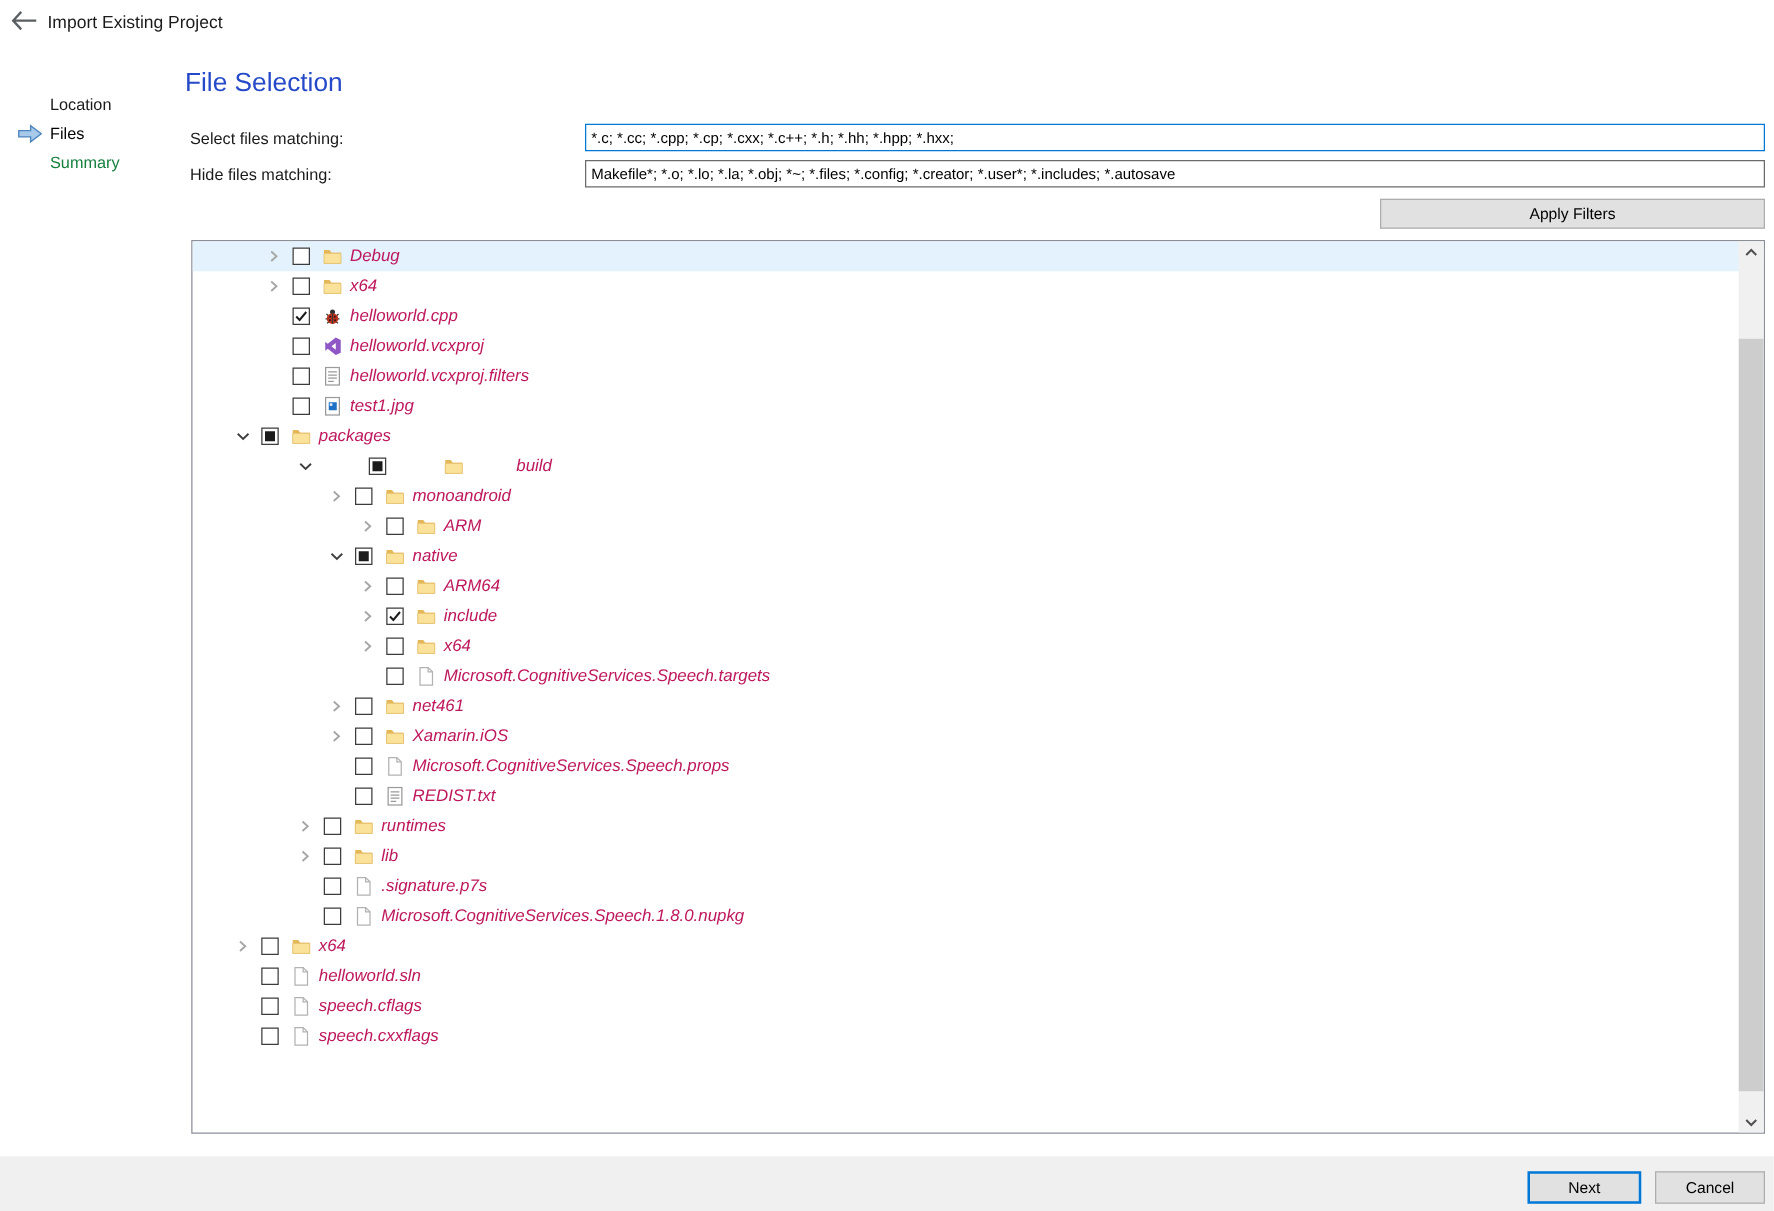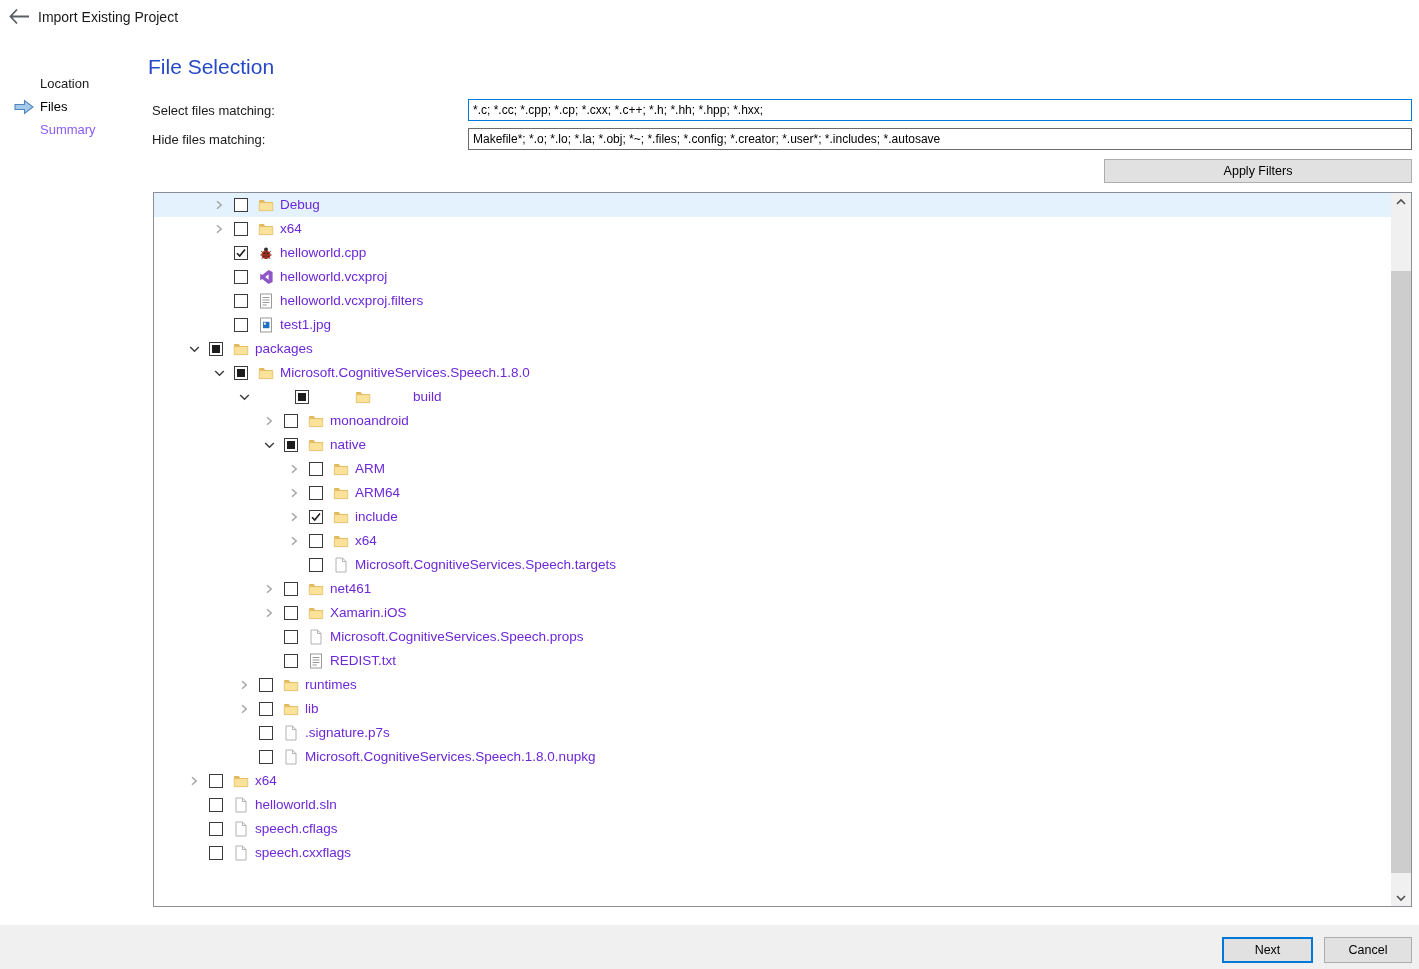--- a/index.html
+++ b/index.html
@@ -8,21 +8,21 @@
   #app { position:relative; width:1419px; height:969px; background:#fff; }
 
   
   .hdr-back { position:absolute; left:8px; top:8px; width:24px; height:18px; cursor:pointer; }
   .hdr-title { position:absolute; left:38px; top:9px; font-size:14px; color:#1a1a1a; }
 
   
   .side-item { position:absolute; left:40px; font-size:13px; }
   .side-loc { top:76px; color:#1a1a1a; }
   .side-files { top:99px; color:#000; }
-  .side-sum { top:122px; color:#8b5cf6; }
+  .side-sum { top:122px; color:#15803d; }
   .side-arrow { position:absolute; left:14px; top:99px; width:20px; height:16px; }
 
   
   .page-heading { position:absolute; left:148px; top:55px; font-size:21px; color:#2549c8; }
   .form-label { position:absolute; left:152px; font-size:13px; color:#1a1a1a; }
   .lbl-select { top:103px; }
   .lbl-hide { top:132px; }
   .filter-input { position:absolute; left:468px; width:944px; height:22px; font-size:12px;
                   font-family:"Liberation Sans", sans-serif; padding:0 4px; color:#000; background:#fff; }
   .inp-select { top:99px; border:1px solid #0078d7; outline:none; }
@@ -37,21 +37,21 @@
   .tree-rows { position:absolute; left:0; top:0; right:20px; }
   .tree-row { position:relative; height:24px; line-height:24px; display:flex; align-items:center;
               white-space:nowrap; cursor:default; }
   .tree-row.highlight { background:#e3f2fc; }
   .expander { width:16px; height:16px; display:inline-flex; align-items:center; justify-content:center;
               flex:0 0 16px; margin-right:7px; }
   .checkbox { width:14px; height:14px; flex:0 0 14px; border:1px solid #3c3c3c; background:#fff;
               display:inline-flex; align-items:center; justify-content:center; margin-right:10px; }
   .file-icon { width:16px; height:16px; flex:0 0 16px; display:inline-flex; align-items:center;
                justify-content:center; margin-right:4px; }
-  .row-label { font-size:13.5px; color:#6d28d9; padding-left:2px; }
+  .row-label { font-size:13.5px; color:#be185d; padding-left:2px;font-style:italic; }
 
   
   .vscroll { position:absolute; top:0; right:0; width:20px; height:713px; background:#f0f0f0; }
   .vs-btn { position:absolute; left:0; width:20px; height:17px; background:#f0f0f0;
             display:flex; align-items:center; justify-content:center; cursor:pointer; }
   .vs-up { top:0; } .vs-down { bottom:0; }
   .vs-thumb { position:absolute; left:0; top:78px; width:20px; height:602px; background:#cdcdcd; cursor:pointer; }
 
   
   .footer { position:absolute; left:0; top:925px; width:1419px; height:44px; background:#f0f0f0; }
@@ -201,106 +201,87 @@
             </svg>
           </span>
           <span class="file-icon">
             <svg width="16" height="16" viewBox="0 0 16 16">
               <path d="M1.2 3 h4.4 l1.6 2.1 h7.6 v8.6 H1.2 Z" fill="#e4b757"></path>
               <path d="M1.2 5.6 h13.6 v8.1 H1.2 Z" fill="#fbe29b" stroke="#e0b964" stroke-width="0.6"></path>
             </svg>
           </span>
           <span class="row-label">packages</span>
         </div>
-        <div class="tree-row" style="padding-left: 57px;">
+        <div class="tree-row" style="padding-left: 82px; gap: 36px;">
           <span class="expander">
             <svg width="11" height="10" viewBox="0 0 11 10">
               <path d="M1.2 3 L5.5 7.2 L9.8 3" fill="none" stroke="#3e3e3e" stroke-width="1.5"></path>
             </svg>
           </span>
           <span class="checkbox">
             <svg width="12" height="12" viewBox="0 0 12 12">
               <rect x="2" y="2" width="8" height="8" fill="#1c1c1c"></rect>
             </svg>
           </span>
           <span class="file-icon">
             <svg width="16" height="16" viewBox="0 0 16 16">
               <path d="M1.2 3 h4.4 l1.6 2.1 h7.6 v8.6 H1.2 Z" fill="#e4b757"></path>
               <path d="M1.2 5.6 h13.6 v8.1 H1.2 Z" fill="#fbe29b" stroke="#e0b964" stroke-width="0.6"></path>
             </svg>
           </span>
-          <span class="row-label">Microsoft.CognitiveServices.Speech.1.8.0</span>
-        </div>
-        <div class="tree-row" style="padding-left: 82px; gap: 36px;">
+          <span class="row-label">build</span>
+        </div>
+        <div class="tree-row" style="padding-left: 107px;">
+          <span class="expander">
+            <svg width="10" height="10" viewBox="0 0 10 10">
+              <path d="M3 1.2 L7.2 5 L3 8.8" fill="none" stroke="#a6a6a6" stroke-width="1.5"></path>
+            </svg>
+          </span>
+          <span class="checkbox"></span>
+          <span class="file-icon">
+            <svg width="16" height="16" viewBox="0 0 16 16">
+              <path d="M1.2 3 h4.4 l1.6 2.1 h7.6 v8.6 H1.2 Z" fill="#e4b757"></path>
+              <path d="M1.2 5.6 h13.6 v8.1 H1.2 Z" fill="#fbe29b" stroke="#e0b964" stroke-width="0.6"></path>
+            </svg>
+          </span>
+          <span class="row-label">monoandroid</span>
+        </div>
+        <div class="tree-row" style="padding-left: 132px;">
+          <span class="expander">
+            <svg width="10" height="10" viewBox="0 0 10 10">
+              <path d="M3 1.2 L7.2 5 L3 8.8" fill="none" stroke="#a6a6a6" stroke-width="1.5"></path>
+            </svg>
+          </span>
+          <span class="checkbox"></span>
+          <span class="file-icon">
+            <svg width="16" height="16" viewBox="0 0 16 16">
+              <path d="M1.2 3 h4.4 l1.6 2.1 h7.6 v8.6 H1.2 Z" fill="#e4b757"></path>
+              <path d="M1.2 5.6 h13.6 v8.1 H1.2 Z" fill="#fbe29b" stroke="#e0b964" stroke-width="0.6"></path>
+            </svg>
+          </span>
+          <span class="row-label">ARM</span>
+        </div>
+        <div class="tree-row" style="padding-left: 107px;">
           <span class="expander">
             <svg width="11" height="10" viewBox="0 0 11 10">
               <path d="M1.2 3 L5.5 7.2 L9.8 3" fill="none" stroke="#3e3e3e" stroke-width="1.5"></path>
             </svg>
           </span>
           <span class="checkbox">
             <svg width="12" height="12" viewBox="0 0 12 12">
               <rect x="2" y="2" width="8" height="8" fill="#1c1c1c"></rect>
             </svg>
           </span>
           <span class="file-icon">
             <svg width="16" height="16" viewBox="0 0 16 16">
               <path d="M1.2 3 h4.4 l1.6 2.1 h7.6 v8.6 H1.2 Z" fill="#e4b757"></path>
               <path d="M1.2 5.6 h13.6 v8.1 H1.2 Z" fill="#fbe29b" stroke="#e0b964" stroke-width="0.6"></path>
             </svg>
           </span>
-          <span class="row-label">build</span>
-        </div>
-        <div class="tree-row" style="padding-left: 107px;">
-          <span class="expander">
-            <svg width="10" height="10" viewBox="0 0 10 10">
-              <path d="M3 1.2 L7.2 5 L3 8.8" fill="none" stroke="#a6a6a6" stroke-width="1.5"></path>
-            </svg>
-          </span>
-          <span class="checkbox"></span>
-          <span class="file-icon">
-            <svg width="16" height="16" viewBox="0 0 16 16">
-              <path d="M1.2 3 h4.4 l1.6 2.1 h7.6 v8.6 H1.2 Z" fill="#e4b757"></path>
-              <path d="M1.2 5.6 h13.6 v8.1 H1.2 Z" fill="#fbe29b" stroke="#e0b964" stroke-width="0.6"></path>
-            </svg>
-          </span>
-          <span class="row-label">monoandroid</span>
-        </div>
-        <div class="tree-row" style="padding-left: 107px;">
-          <span class="expander">
-            <svg width="11" height="10" viewBox="0 0 11 10">
-              <path d="M1.2 3 L5.5 7.2 L9.8 3" fill="none" stroke="#3e3e3e" stroke-width="1.5"></path>
-            </svg>
-          </span>
-          <span class="checkbox">
-            <svg width="12" height="12" viewBox="0 0 12 12">
-              <rect x="2" y="2" width="8" height="8" fill="#1c1c1c"></rect>
-            </svg>
-          </span>
-          <span class="file-icon">
-            <svg width="16" height="16" viewBox="0 0 16 16">
-              <path d="M1.2 3 h4.4 l1.6 2.1 h7.6 v8.6 H1.2 Z" fill="#e4b757"></path>
-              <path d="M1.2 5.6 h13.6 v8.1 H1.2 Z" fill="#fbe29b" stroke="#e0b964" stroke-width="0.6"></path>
-            </svg>
-          </span>
           <span class="row-label">native</span>
-        </div>
-        <div class="tree-row" style="padding-left: 132px;">
-          <span class="expander">
-            <svg width="10" height="10" viewBox="0 0 10 10">
-              <path d="M3 1.2 L7.2 5 L3 8.8" fill="none" stroke="#a6a6a6" stroke-width="1.5"></path>
-            </svg>
-          </span>
-          <span class="checkbox"></span>
-          <span class="file-icon">
-            <svg width="16" height="16" viewBox="0 0 16 16">
-              <path d="M1.2 3 h4.4 l1.6 2.1 h7.6 v8.6 H1.2 Z" fill="#e4b757"></path>
-              <path d="M1.2 5.6 h13.6 v8.1 H1.2 Z" fill="#fbe29b" stroke="#e0b964" stroke-width="0.6"></path>
-            </svg>
-          </span>
-          <span class="row-label">ARM</span>
         </div>
         <div class="tree-row" style="padding-left: 132px; text-align: center;">
           <span class="expander">
             <svg width="10" height="10" viewBox="0 0 10 10">
               <path d="M3 1.2 L7.2 5 L3 8.8" fill="none" stroke="#a6a6a6" stroke-width="1.5"></path>
             </svg>
           </span>
           <span class="checkbox"></span>
           <span class="file-icon">
             <svg width="16" height="16" viewBox="0 0 16 16">

